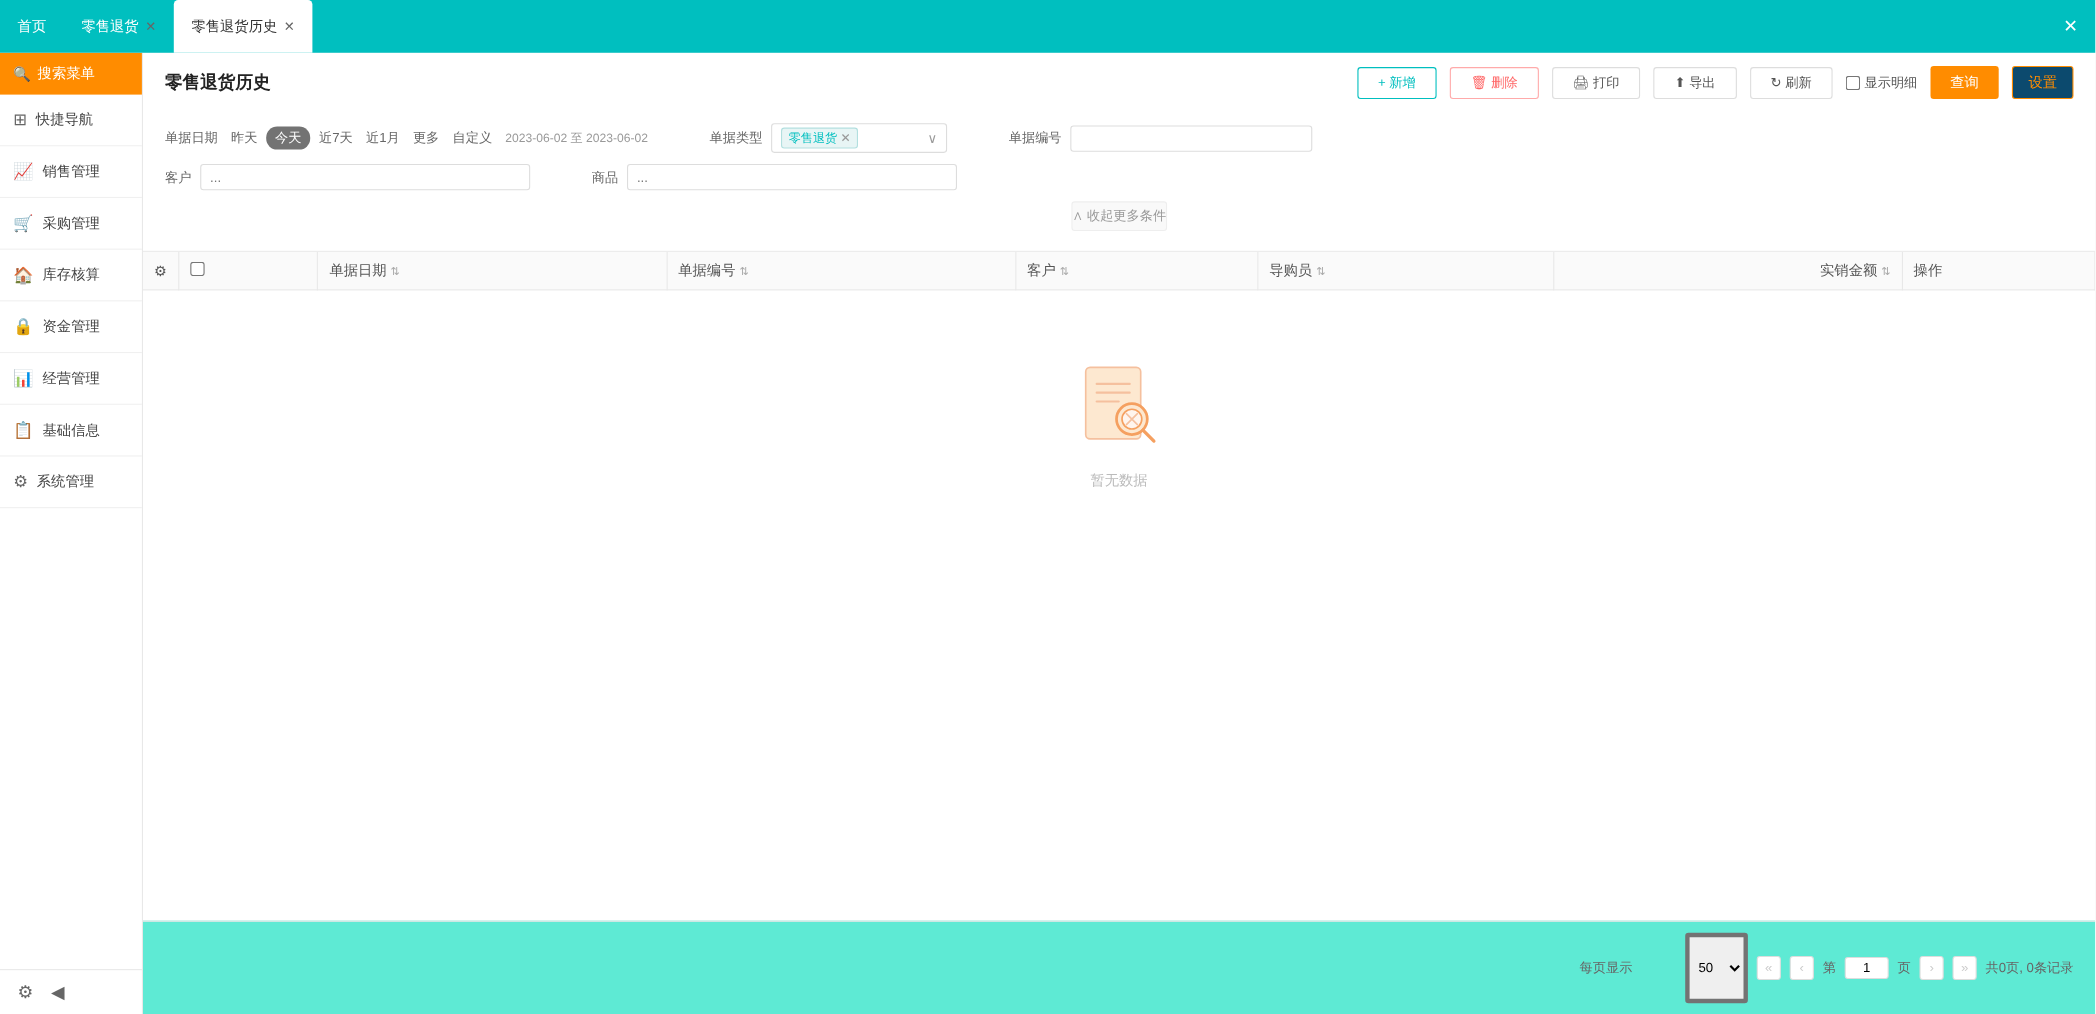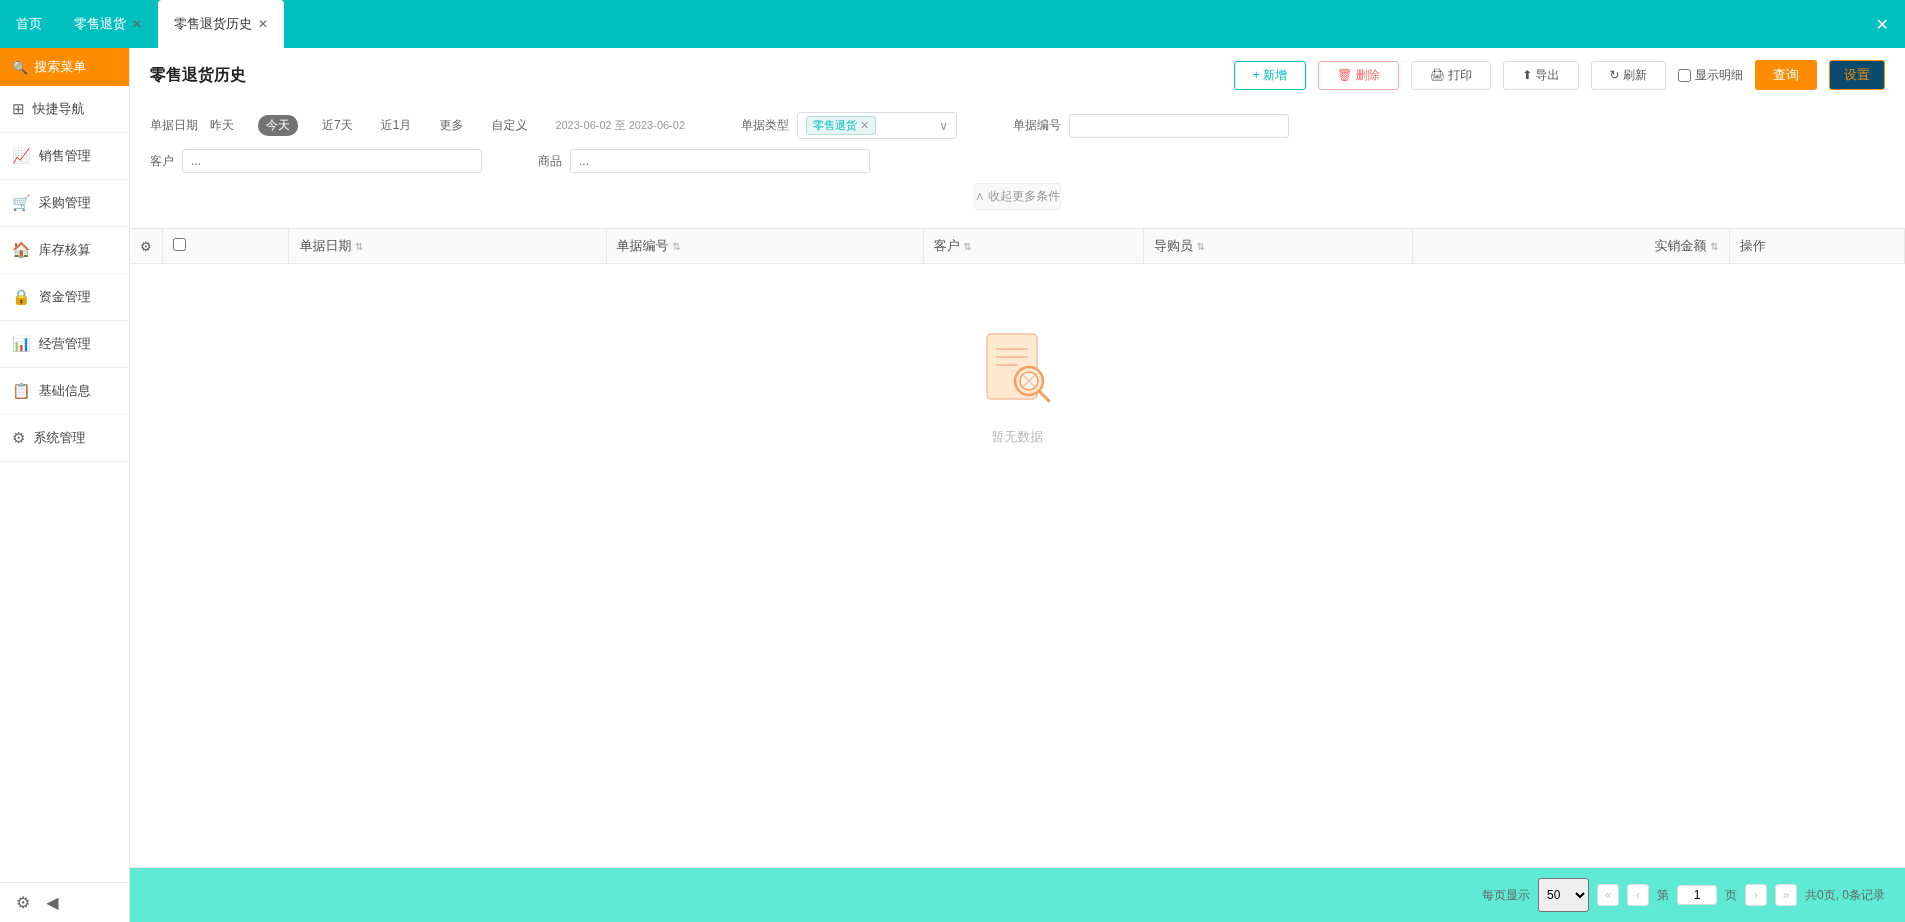--- a/index.html
+++ b/index.html
@@ -191,21 +191,21 @@
       min-width: 0;
     }
     .filter-label {
       color: #666;
       font-size: 12px;
       white-space: nowrap;
     }
     .filter-date-group {
       display: flex;
       align-items: center;
-      gap: 20px;
+      gap: 4px;
       font-size: 12px;
     }
     .date-option {
       color: #666;
       cursor: pointer;
       padding: 2px 4px;
     }
     .date-option.active {
       background: #737373;
       color: #fff;
@@ -323,24 +323,25 @@
       padding: 10px 20px;
       display: flex;
       align-items: center;
       justify-content: flex-end;
       gap: 8px;
       font-size: 12px;
       color: #666;
       flex-shrink: 0;
     }
     .pagination-bar select {
-      border: 1px solid #737373;
-      border-radius: 3px;
-      padding: 8px 4px;
-      font-size: 12px;
+      border: 4px solid #737373;
+      border-radius: 3px;
+      padding: 20px 4px;
+      font-size: 12px;
+      margin-left: 40px;
     }
     .page-nav-btn {
       border: 1px solid #ddd;
       background: #fff;
       border-radius: 3px;
       width: 22px;
       height: 22px;
       display: flex;
       align-items: center;
       justify-content: center;

